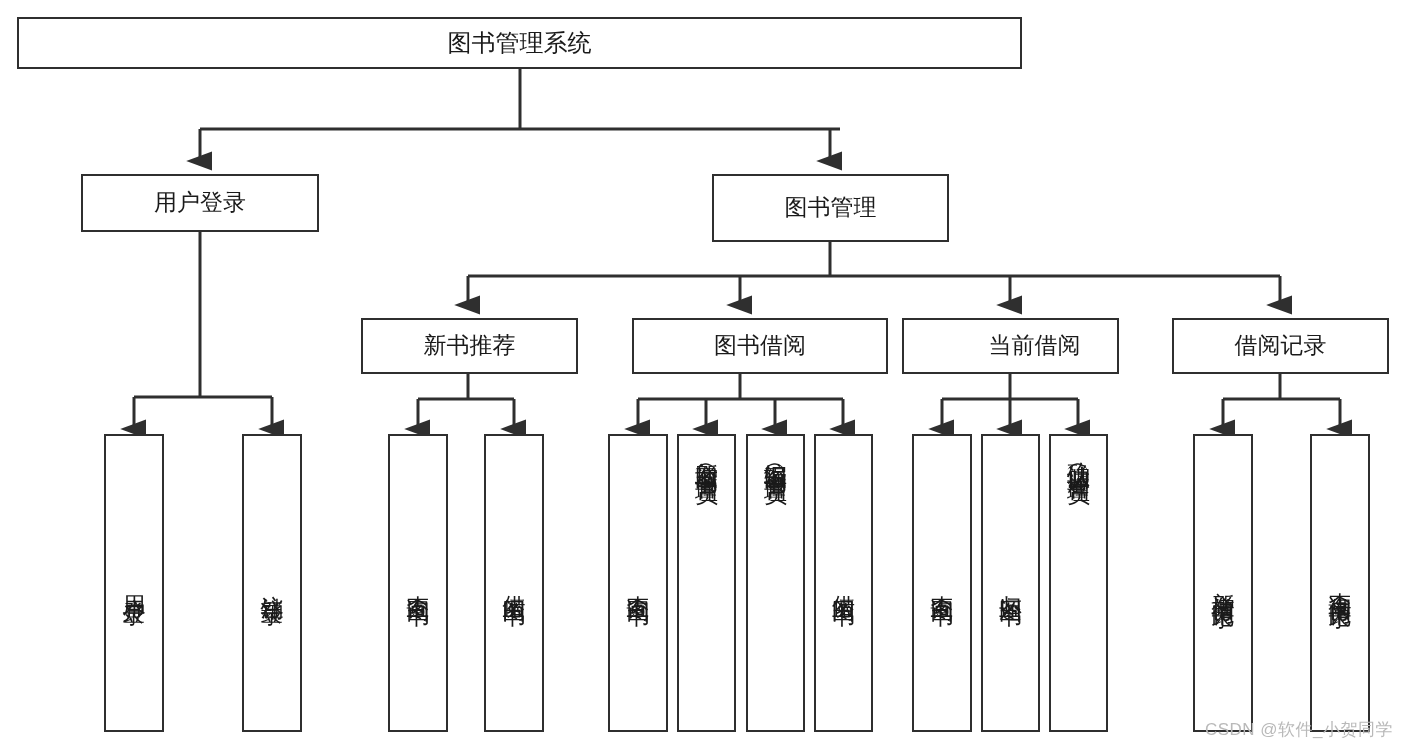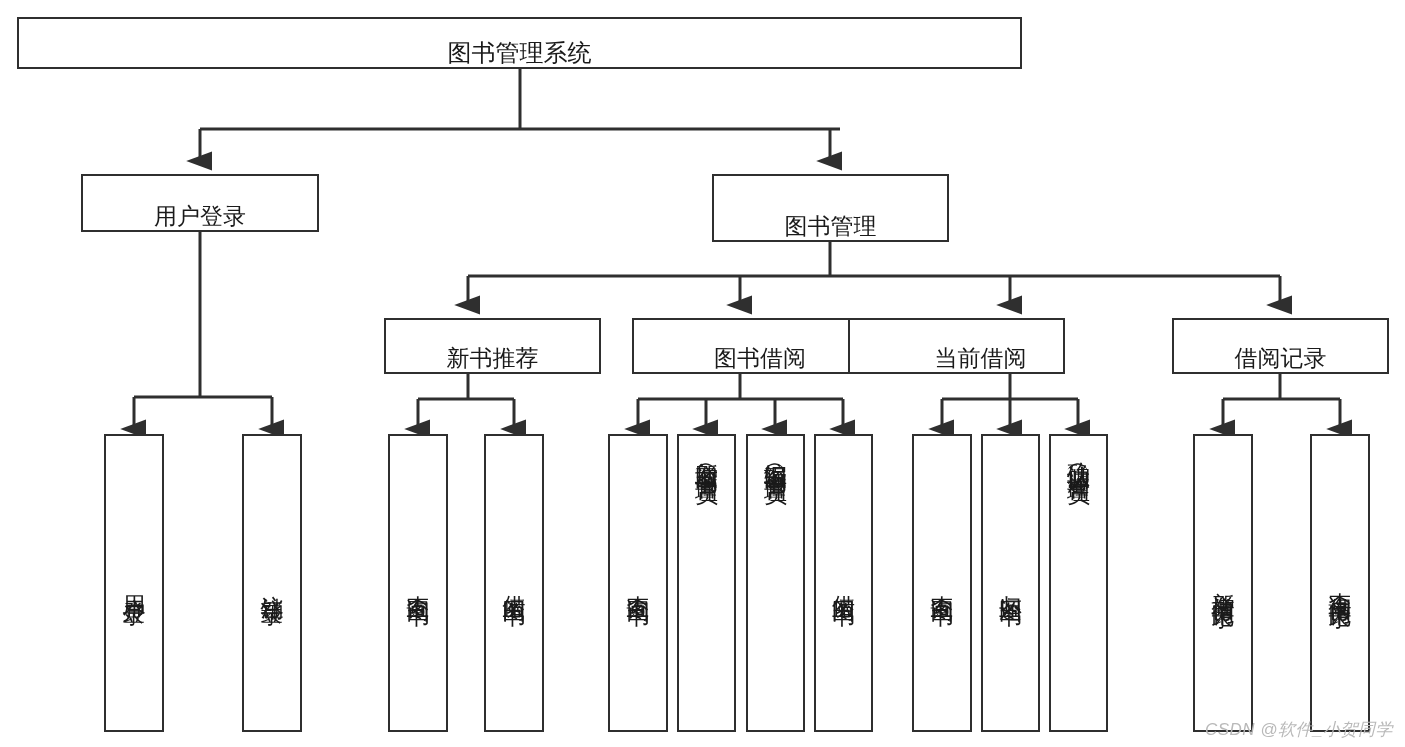--- a/index.html
+++ b/index.html
@@ -25,21 +25,21 @@
     width: 1405px;
     height: 747px;
     pointer-events: none;
   }
   .node {
     position: absolute;
     box-sizing: border-box;
     border: 2px solid #2f2f2f;
     background: #ffffff;
     display: flex;
-    align-items: flex-end;
+    align-items: center;
     justify-content: center;
     color: #1a1a1a;
     z-index: 2;
   }
   .node-label {
     display: block;
     text-align: center;
     line-height: 1.18;
     white-space: nowrap;
   }
@@ -67,21 +67,20 @@
   }
   .watermark {
     position: absolute;
     right: 12px;
     bottom: 6px;
     font-size: 17px;
     color: #b9b9b9;
     letter-spacing: 0.5px;
     z-index: 5;
     white-space: nowrap;
-    font-style: italic;
   }
 </style>
 </head>
 <body>
 
 <div id="canvas">
 
   <svg id="edges" viewBox="0 0 1405 747" xmlns="http://www.w3.org/2000/svg">
     <defs>
       <marker id="arrow" markerWidth="10" markerHeight="10" refX="3.2" refY="4" orient="auto" markerUnits="strokeWidth">
@@ -137,29 +136,29 @@
   </div>
 
   <div class="node horizontal" style="left:81px; top:174px; width:238px; height:58px;">
     <span class="node-label">用户登录</span>
   </div>
 
   <div class="node horizontal" style="left:712px; top:174px; width:237px; height:68px;">
     <span class="node-label">图书管理</span>
   </div>
 
-  <div class="node horizontal" style="left:361px; top:318px; width:217px; height:56px;margin-left:23px;">
+  <div class="node horizontal" style="left:361px; top:318px; width:217px; height:56px;">
     <span class="node-label">新书推荐</span>
   </div>
 
   <div class="node horizontal" style="left:632px; top:318px; width:256px; height:56px;">
     <span class="node-label">图书借阅</span>
   </div>
 
-  <div class="node horizontal" style="left:848px; top:318px; width:217px; height:56px;padding-left:48px;">
+  <div class="node horizontal" style="left:902px; top:318px; width:217px; height:56px;padding-left:48px;">
     <span class="node-label">当前借阅</span>
   </div>
 
   <div class="node horizontal" style="left:1172px; top:318px; width:217px; height:56px;">
     <span class="node-label">借阅记录</span>
   </div>
 
   <div class="node vertical centered" style="left:104px; top:434px; width:60px; height:298px;">
     <span class="node-label">用户登录</span>
   </div>

